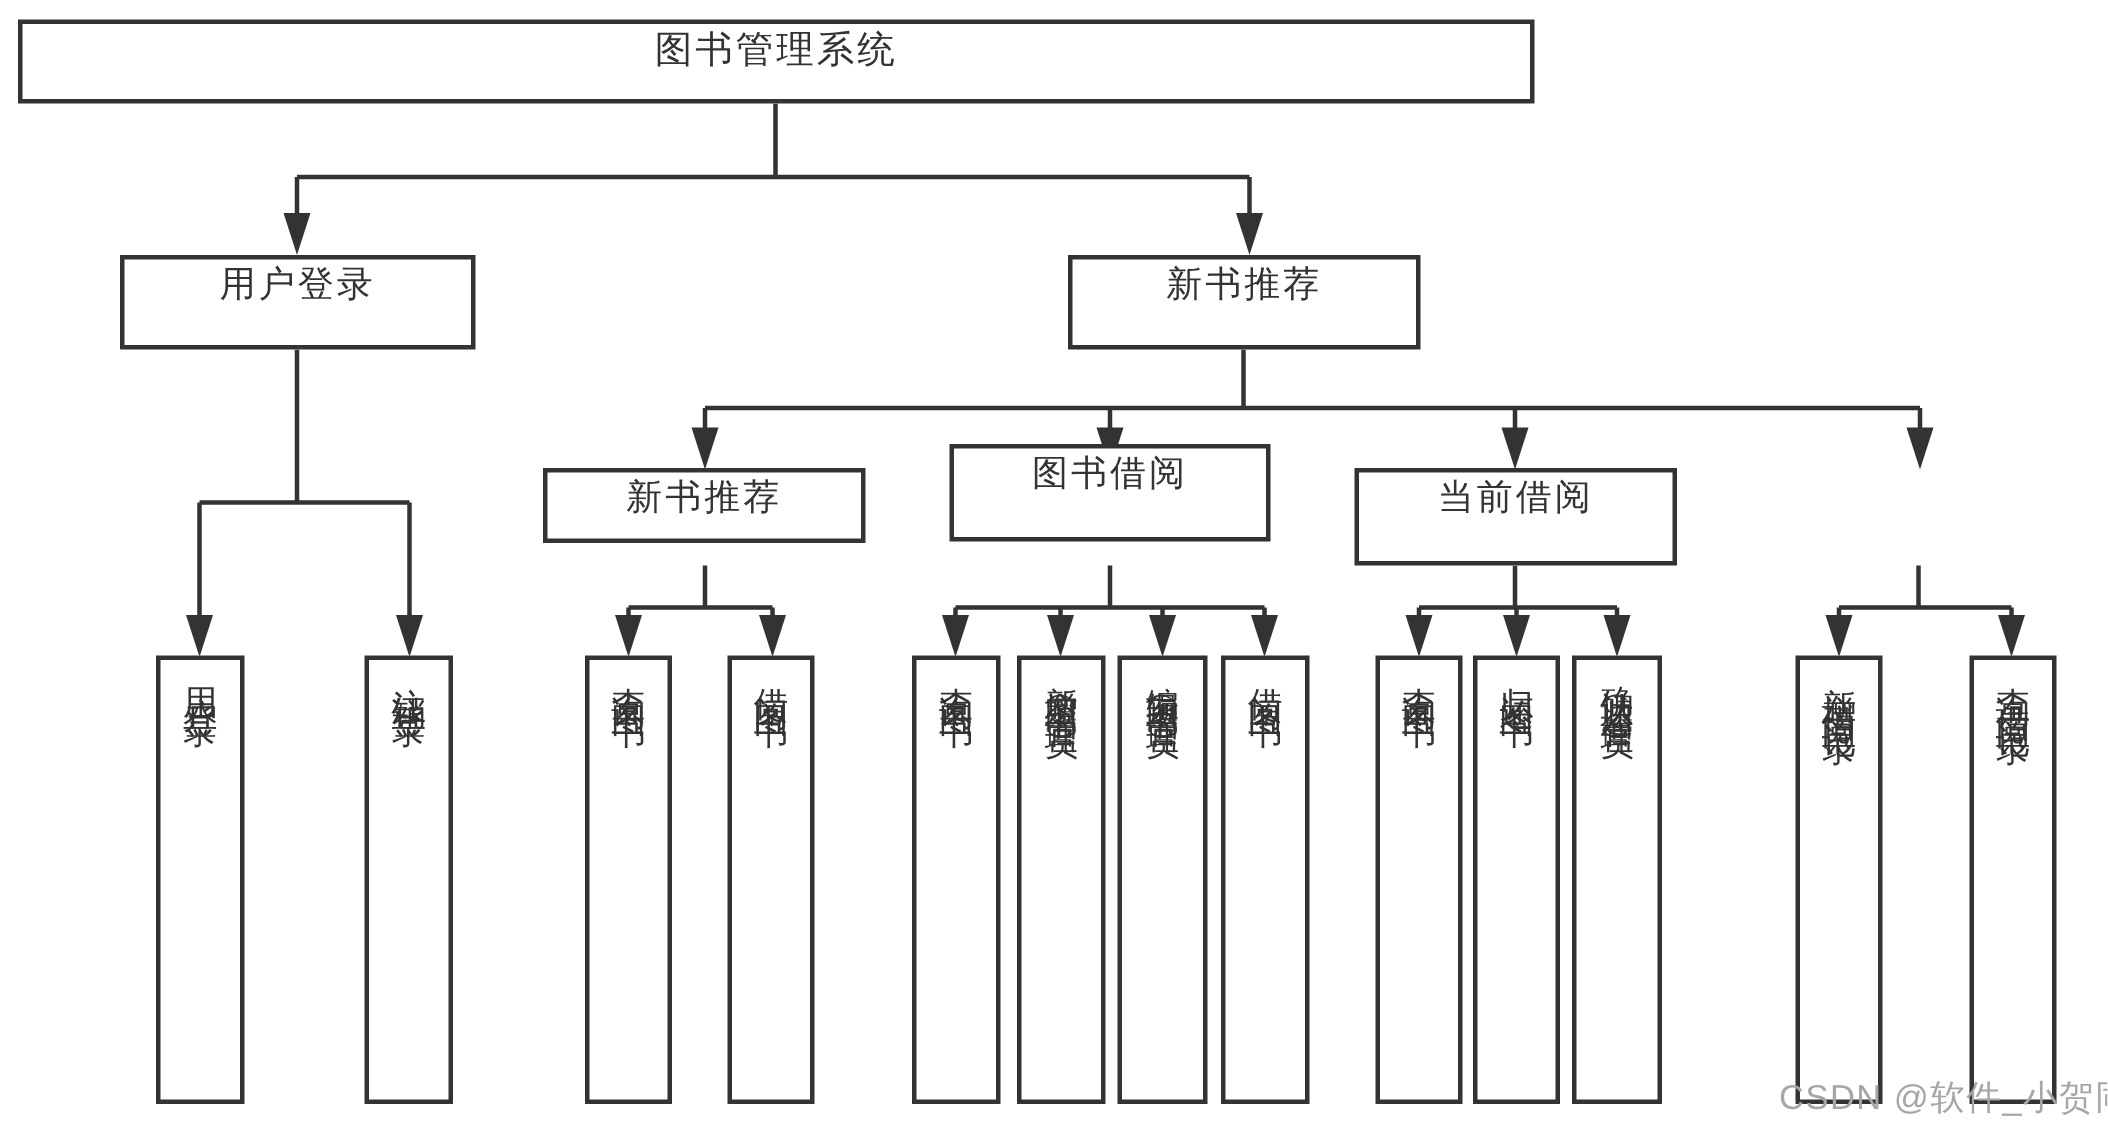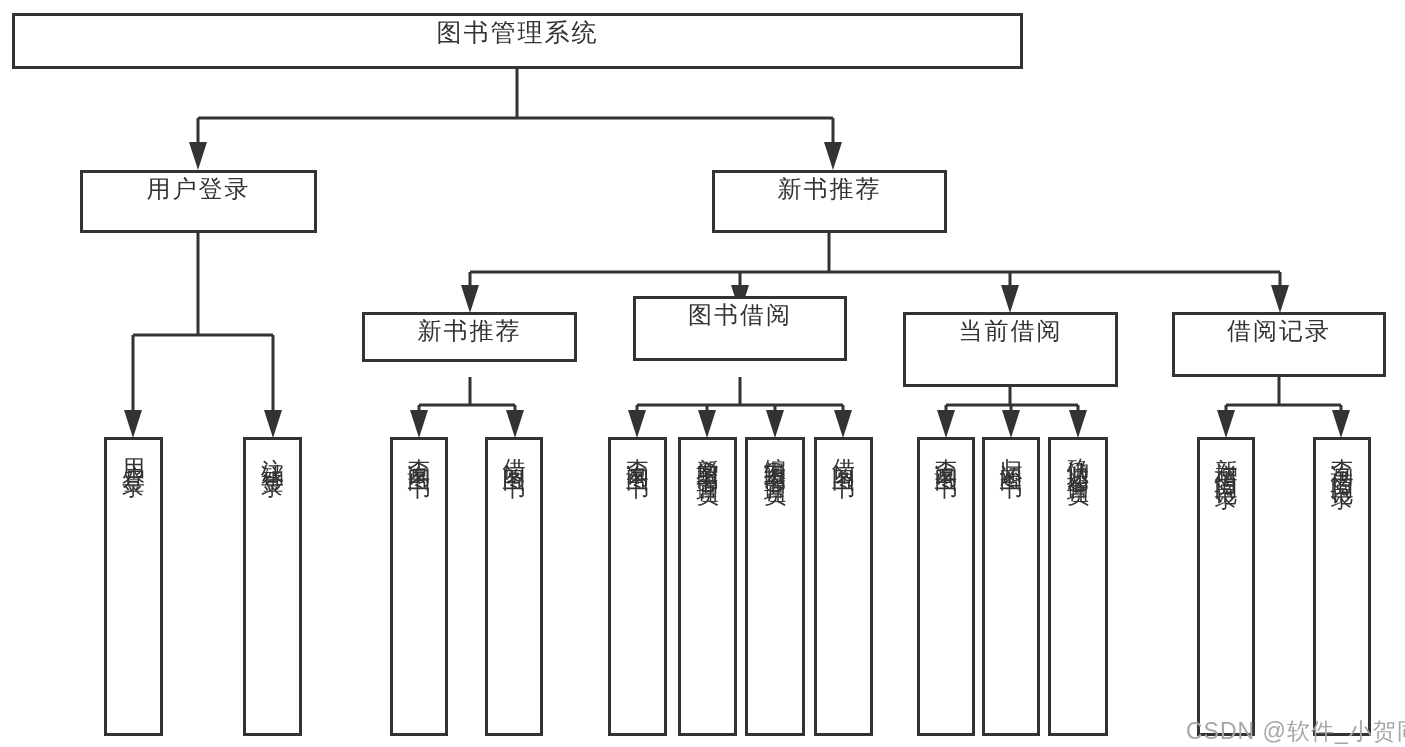--- a/index.html
+++ b/index.html
@@ -102,25 +102,22 @@
   <div class="box hbox" style="left:712px;top:170px;width:235px;height:63px">
     <span class="lbl">新书推荐</span>
   </div>
 
   <div class="box hbox" style="left:362px;top:312px;width:215px;height:50px">
     <span class="lbl">新书推荐</span>
   </div>
   <div class="box hbox" style="left:633px;top:296px;width:214px;height:65px">
     <span class="lbl">图书借阅</span>
   </div>
-  <div class="box hbox" style="left:903px;top:312px;width:215px;height:75px">
+  <div class="box hbox" style="left:903px;top:312px;width:215px;height:65px">
     <span class="lbl">当前借阅</span>
-  </div>
-  <div class="box hbox" style="left:1172px;top:312px;width:214px;height:65px">
-    <span class="lbl">借阅记录</span>
   </div>
 
   <div class="box leaf" style="left:104px;top:437px;width:59px;height:299px">
     <span class="lbl">用户登录</span>
   </div>
   <div class="box leaf" style="left:243px;top:437px;width:59px;height:299px">
     <span class="lbl">注销登录</span>
   </div>
 
   <div class="box leaf" style="left:390px;top:437px;width:58px;height:299px">

